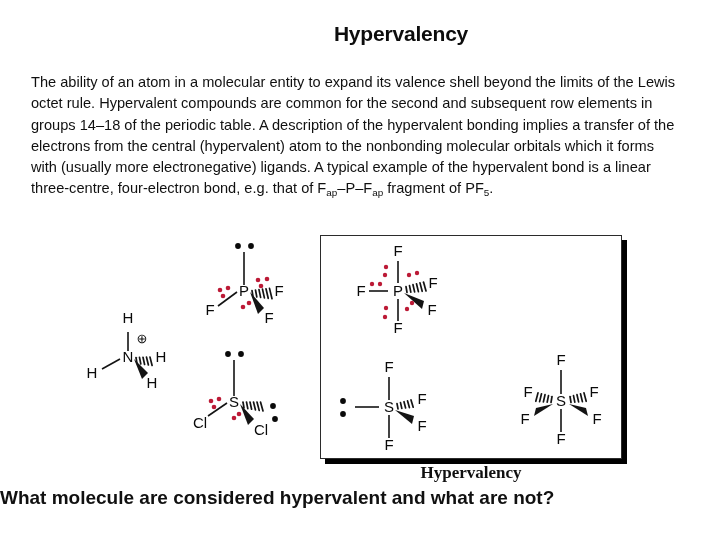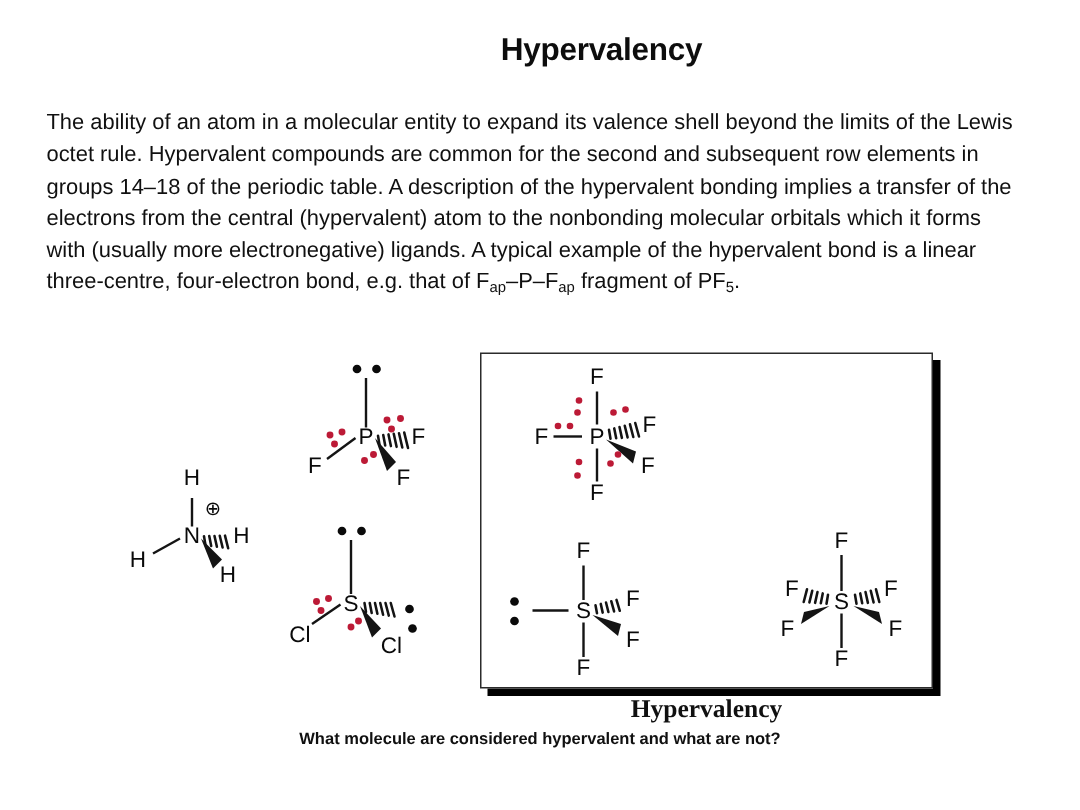--- a/index.html
+++ b/index.html
@@ -93,24 +93,24 @@
     font-family: "Liberation Serif", serif;
     font-weight: bold;
     font-size: 17px;
     color: #101010;
   }
   .question-line {
     position: absolute;
     left: 0;
     top: 487px;
     width: 720px;
-    text-align: center;
+    text-align: left;
     font-family: "Liberation Sans", sans-serif;
     font-weight: bold;
-    font-size: 11px;
+    font-size: 19px;
     color: #101010;
   }
 
   
   text.atom {
     font-family: "Liberation Sans", sans-serif;
     font-size: 15px;
     fill: #0a0a0a;
   }
   text.charge {

